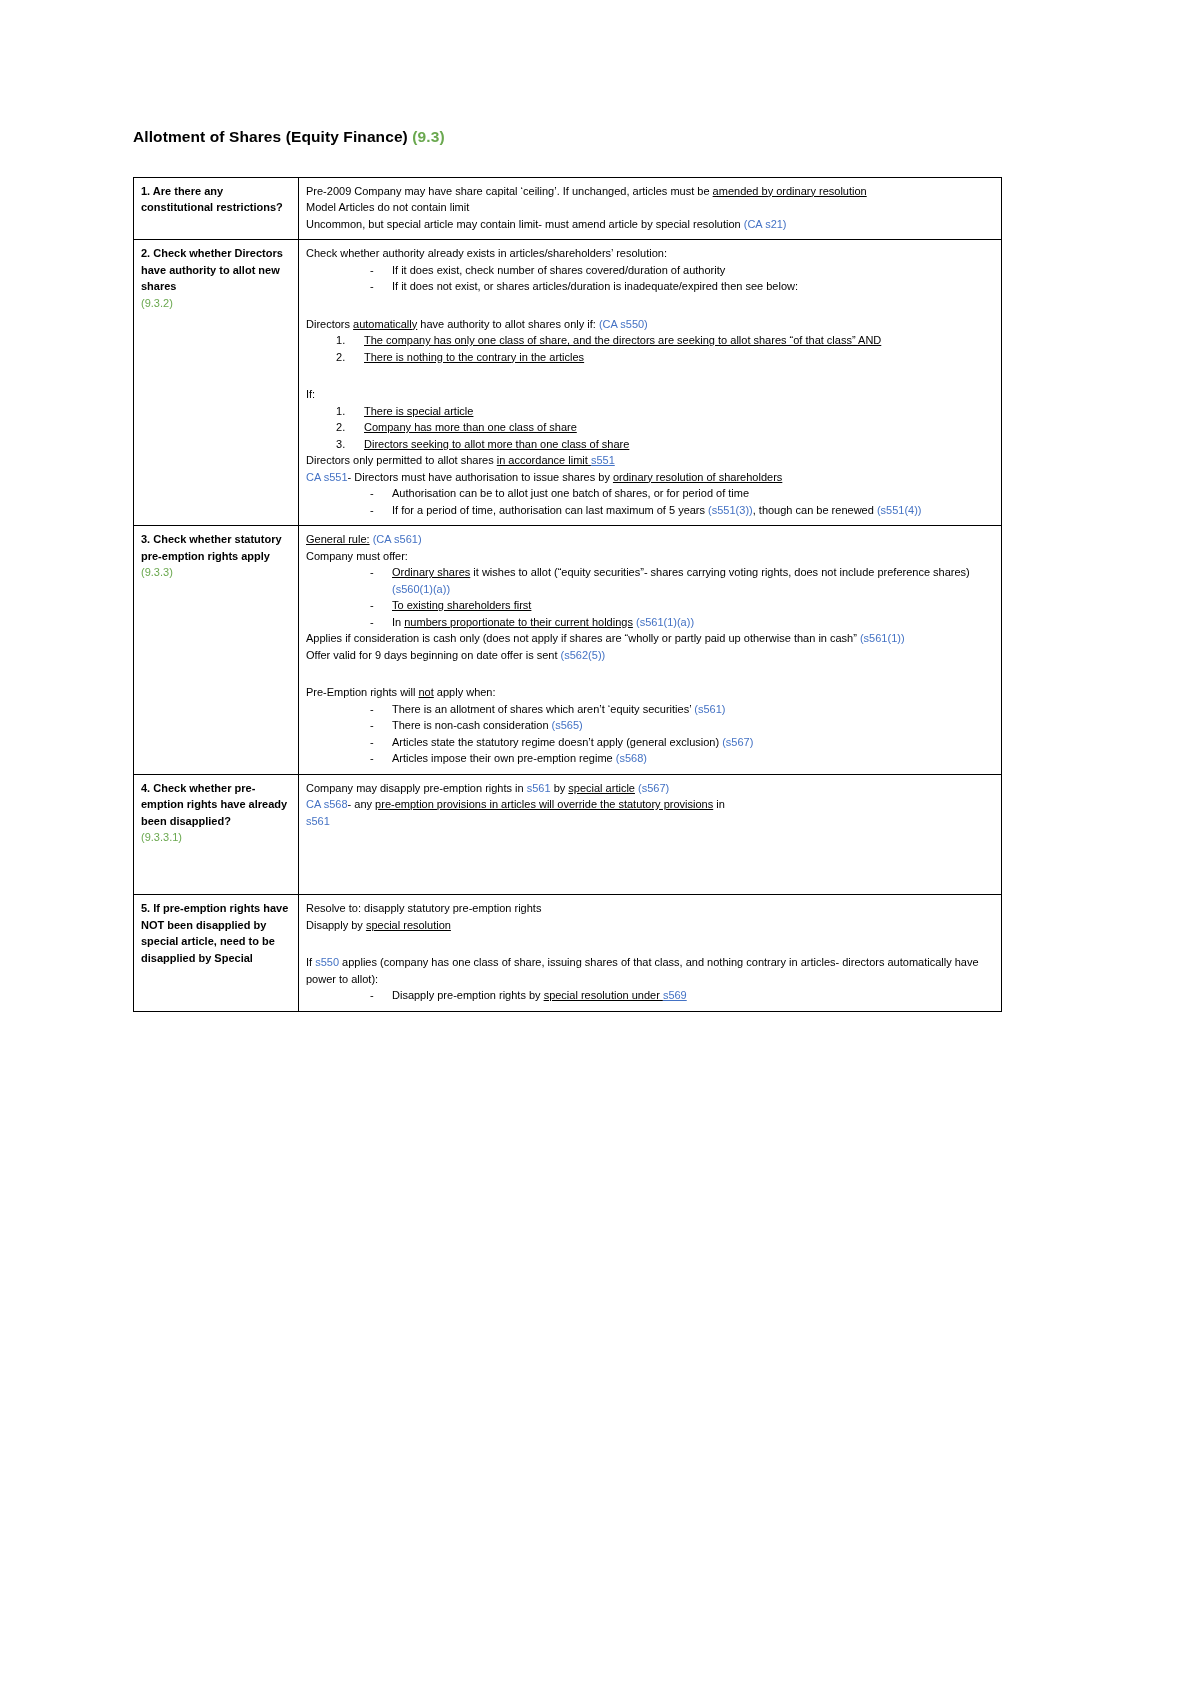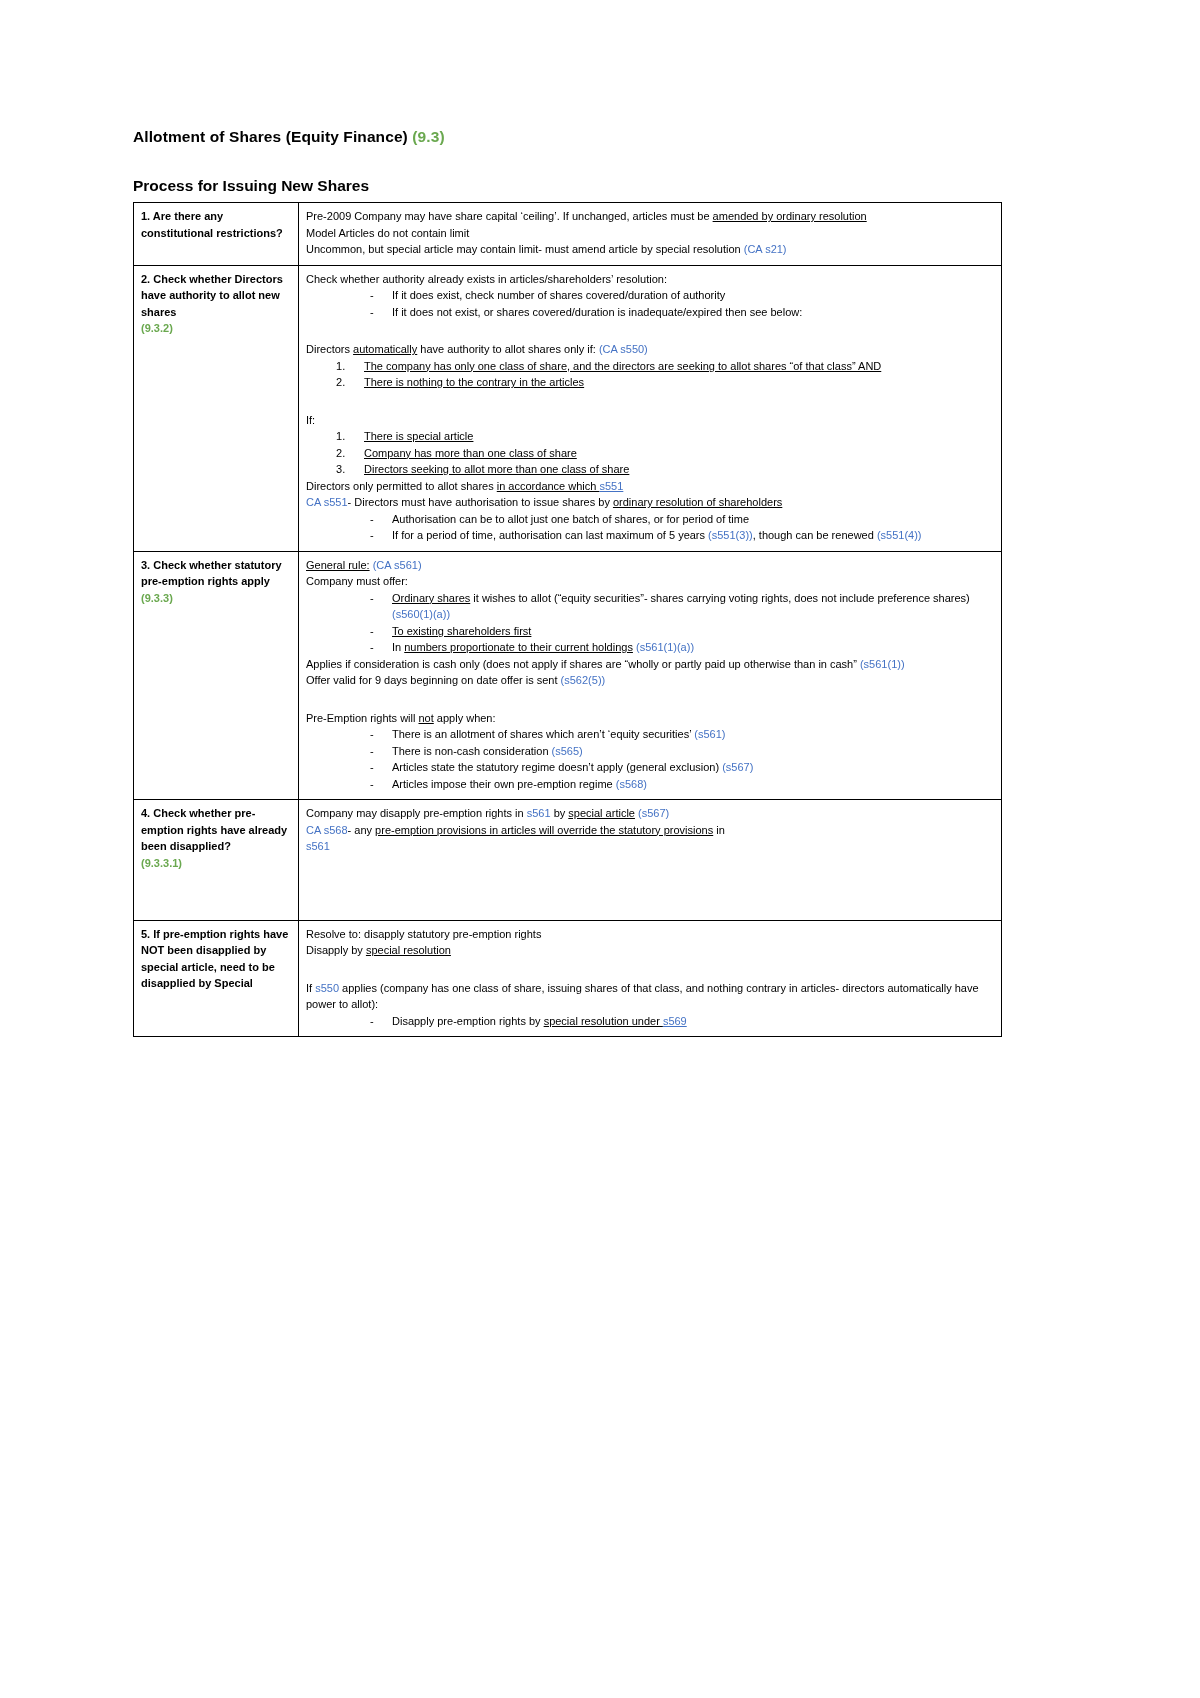--- a/index.html
+++ b/index.html
@@ -92,33 +92,32 @@
   ol.num > li::before {
     content: counter(numitem) ".";
     position: absolute;
     left: -28px;
     top: 0;
   }
   .gap {
     height: 21px;
   }
   .line { display: block; }
-  .step-code { display: block; font-weight: bold; }
+  .step-code { display: block; font-weight: normal; }
 </style>
 </head>
 <body>
 
 <div class="page">
 
   <h1 class="doc-title">
     <span>Allotment of Shares (Equity Finance)</span>
     <span class="green">(9.3)</span>
   </h1>
 
-  <div class="section-label">Process for Issuing New Shares</div>
 
   <table class="flow">
     <tbody>
 
       <tr>
         <td class="step">
           <span>1. Are there any constitutional restrictions?</span>
         </td>
         <td class="detail">
           <div class="line">
@@ -137,41 +136,41 @@
         <td class="step">
           <span>2. Check whether Directors have authority to allot new shares</span>
           <span class="step-code green">(9.3.2)</span>
         </td>
         <td class="detail">
           <div class="line">
             <span>Check whether authority already exists in articles/shareholders’ resolution:</span>
           </div>
           <ul class="dash">
             <li><span>If it does exist, check number of shares covered/duration of authority</span></li>
-            <li><span>If it does not exist, or shares covered/duration is inadequate/expired then see below:</span></li>
+            <li><span>If it does not exist, or shares articles/duration is inadequate/expired then see below:</span></li>
           </ul>
           <div class="gap"></div>
           <div class="line">
             <span>Directors </span><span class="u">automatically</span><span> have authority to allot shares only if: </span><span class="blue">(CA s550)</span>
           </div>
           <ol class="num">
             <li><span>The company has only one class of share, and the directors are seeking to allot shares “of that class” AND</span></li>
             <li><span>There is nothing to the contrary in the articles</span></li>
           </ol>
           <div class="gap"></div>
           <div class="line">
             <span>If:</span>
           </div>
           <ol class="num">
             <li><span>There is special article</span></li>
             <li><span>Company has more than one class of share</span></li>
             <li><span>Directors seeking to allot more than one class of share</span></li>
           </ol>
           <div class="line">
-            <span>Directors only permitted to allot shares </span><span class="u">in accordance which </span><span class="u blue">s551</span>
+            <span>Directors only permitted to allot shares </span><span class="u">in accordance limit </span><span class="u blue">s551</span>
           </div>
           <div class="line">
             <span class="blue">CA s551</span><span>- Directors must have authorisation to issue shares by </span><span class="u">ordinary resolution of shareholders</span>
           </div>
           <ul class="dash">
             <li><span>Authorisation can be to allot just one batch of shares, or for period of time</span></li>
             <li><span>If for a period of time, authorisation can last maximum of 5 years </span><span class="blue">(s551(3))</span><span>, though can be renewed </span><span class="blue">(s551(4))</span></li>
           </ul>
         </td>
       </tr>

